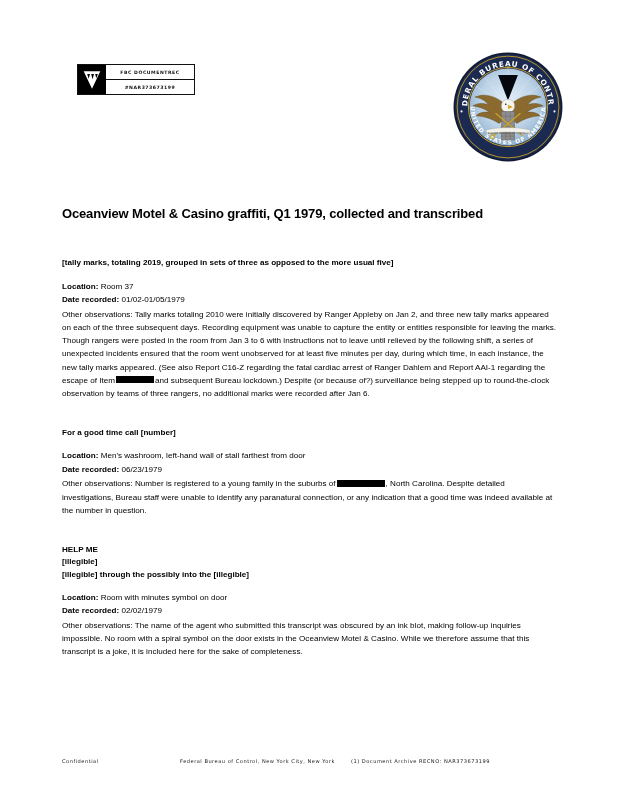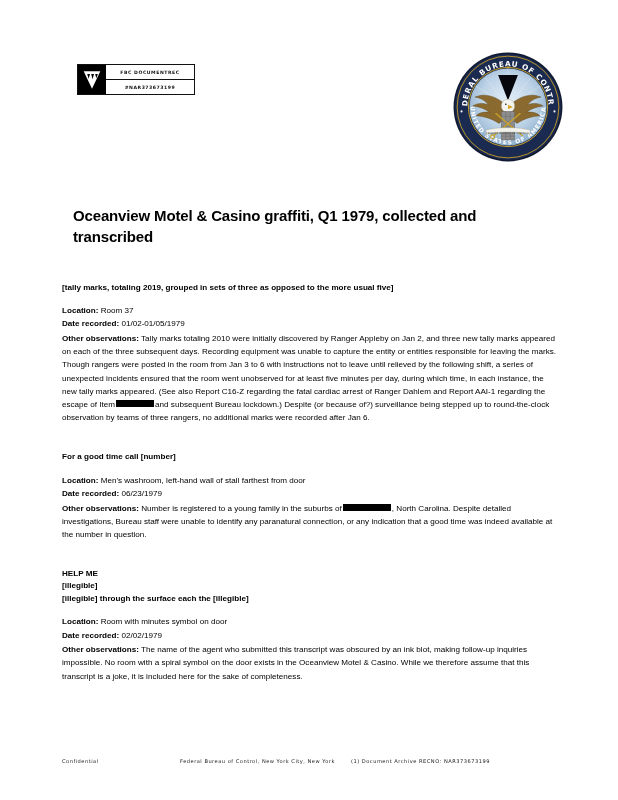--- a/index.html
+++ b/index.html
@@ -78,24 +78,24 @@
 
   
   .content {
     position: absolute;
     left: 62px;
     top: 205px;
     width: 494px;
   }
 
   h1.doc-title {
-    font-size: 15px;
+    font-size: 13px;
     line-height: 1.42;
     font-weight: 700;
-    margin: 0 0 34px 11px;
+    margin: 0 0 34px 0;
     letter-spacing: -0.15px;
   }
 
   .section { margin-bottom: 8px; }
 
   .graffiti {
     font-weight: 700;
     font-size: 8.1px;
     line-height: 1.52;
     margin: 0 0 11px 0;
@@ -108,21 +108,21 @@
     margin: 0 0 1px 0;
   }
   .meta .lbl { font-weight: 700; text-align: right; }
 
   .obs {
     font-size: 8.1px;
     line-height: 1.63;
     margin: 0;
     text-align: left;
   }
-  .obs .lbl { font-weight: 700; }
+  .obs .lbl { font-weight: 400; }
 
   .redaction {
     display: inline-block;
     background: #000000;
     height: 7.4px;
     vertical-align: -0.5px;
     margin: 0 1px;
   }
   .redaction.r-item { width: 38px; }
   .redaction.r-city { width: 48px; }
@@ -290,21 +290,21 @@
       <p class="obs">
         <span class="lbl">Other observations:</span>
         <span>Number is registered to a young family in the suburbs of</span><span class="redaction r-city"></span><span>, North Carolina. Despite detailed investigations, Bureau staff were unable to identify any paranatural connection, or any indication that a good time was indeed available at the number in question.</span>
       </p>
     </div>
 
     <div class="section">
       <p class="graffiti">
         <span class="gline">HELP ME</span>
         <span class="gline">[illegible]</span>
-        <span class="gline">[illegible] through the surface each the [illegible]</span>
+        <span class="gline">[illegible] through the possibly into the [illegible]</span>
       </p>
       <p class="meta">
         <span class="lbl">Location:</span>
         <span>Room with minutes symbol on door</span>
       </p>
       <p class="meta">
         <span class="lbl">Date recorded:</span>
         <span>02/02/1979</span>
       </p>
       <p class="obs">

